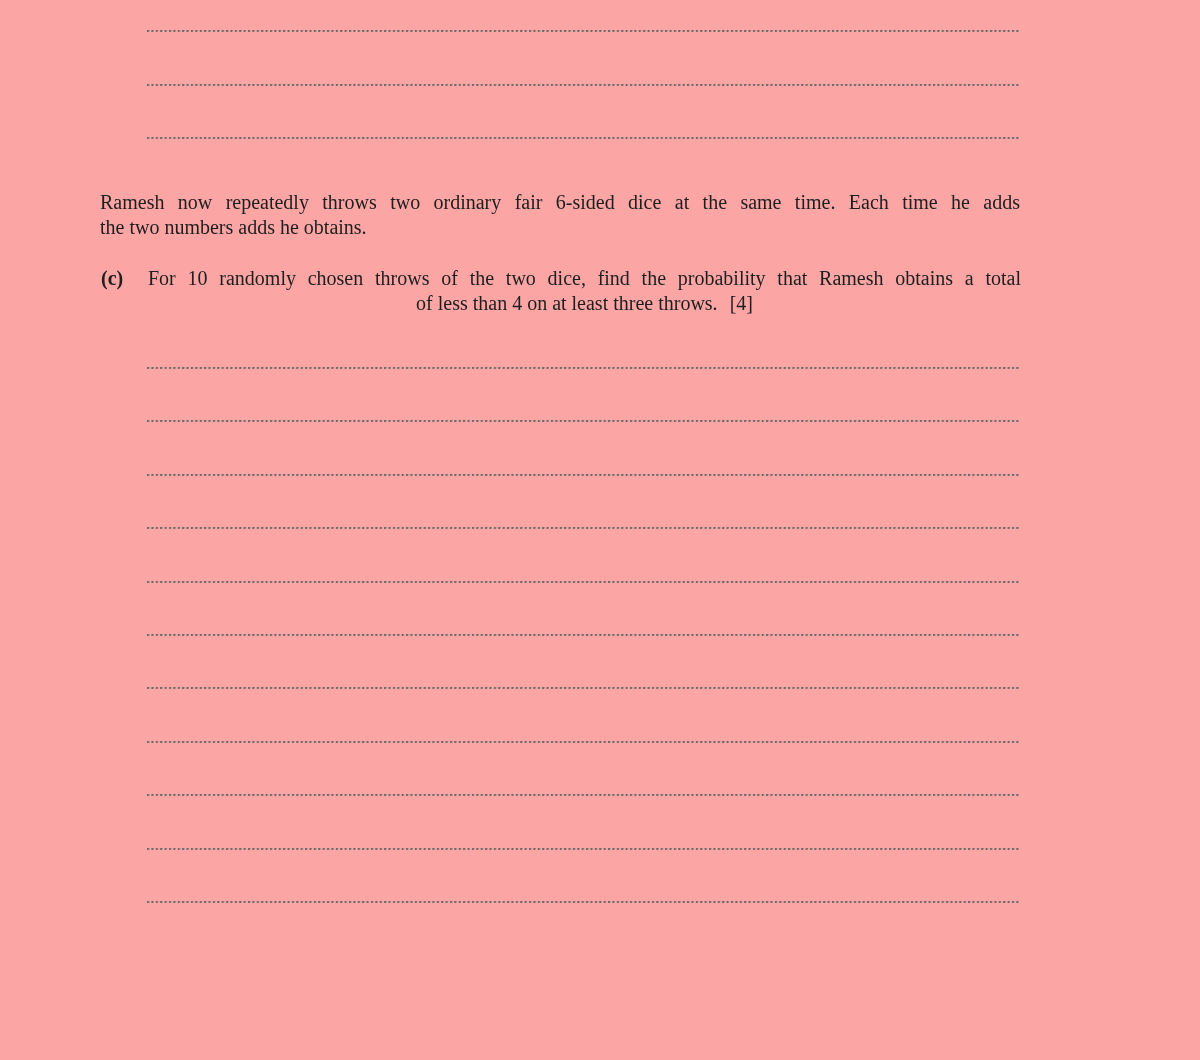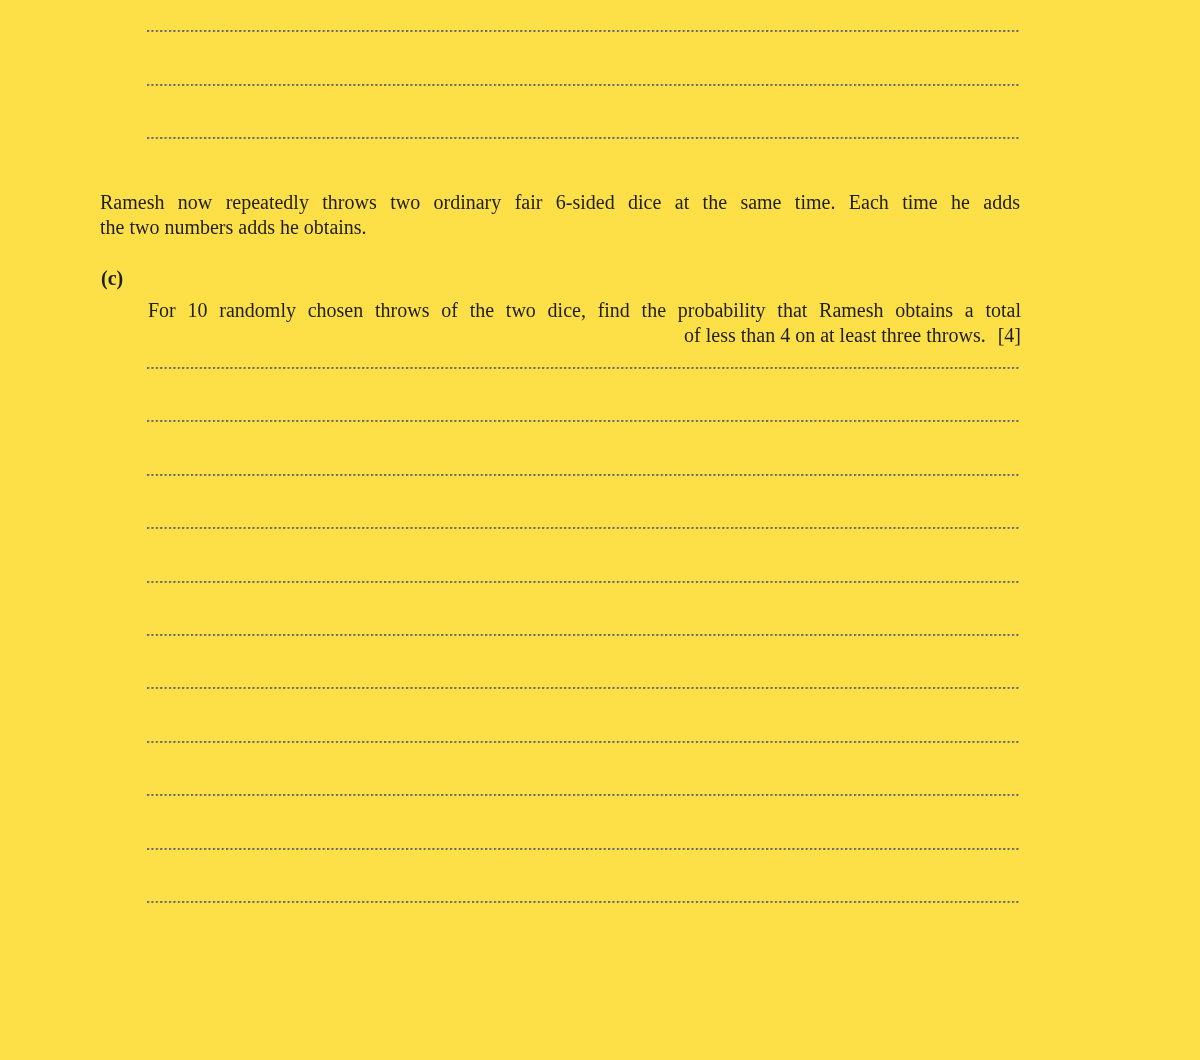--- a/index.html
+++ b/index.html
@@ -4,21 +4,21 @@
 <style>
   html, body {
     margin: 0;
     padding: 0;
     background: #fefefe;
   }
   .page {
     position: relative;
     width: 1200px;
     height: 1060px;
-    background: #fde047;
+    background: #fca5a5;
     overflow: hidden;
     font-family: "Liberation Serif", "DejaVu Serif", serif;
     color: #1e1e1e;
   }
   .lines-layer {
     position: absolute;
     left: 147px;
     top: 0;
     width: 873px;
     height: 100%;
@@ -53,25 +53,24 @@
     line-height: 25px;
   }
   .part-label {
     position: absolute;
     left: 1px;
     top: 0;
     font-weight: 700;
   }
   .part-text {
     margin-left: 48px;
-    margin-top: 32px;
   }
   .lastline {
     display: flex;
-    justify-content: flex-end;
+    justify-content: center;
   }
   .marks {
     margin-left: 12px;
   }
 </style>
 </head>
 <body>
 
 <div class="page">
 

